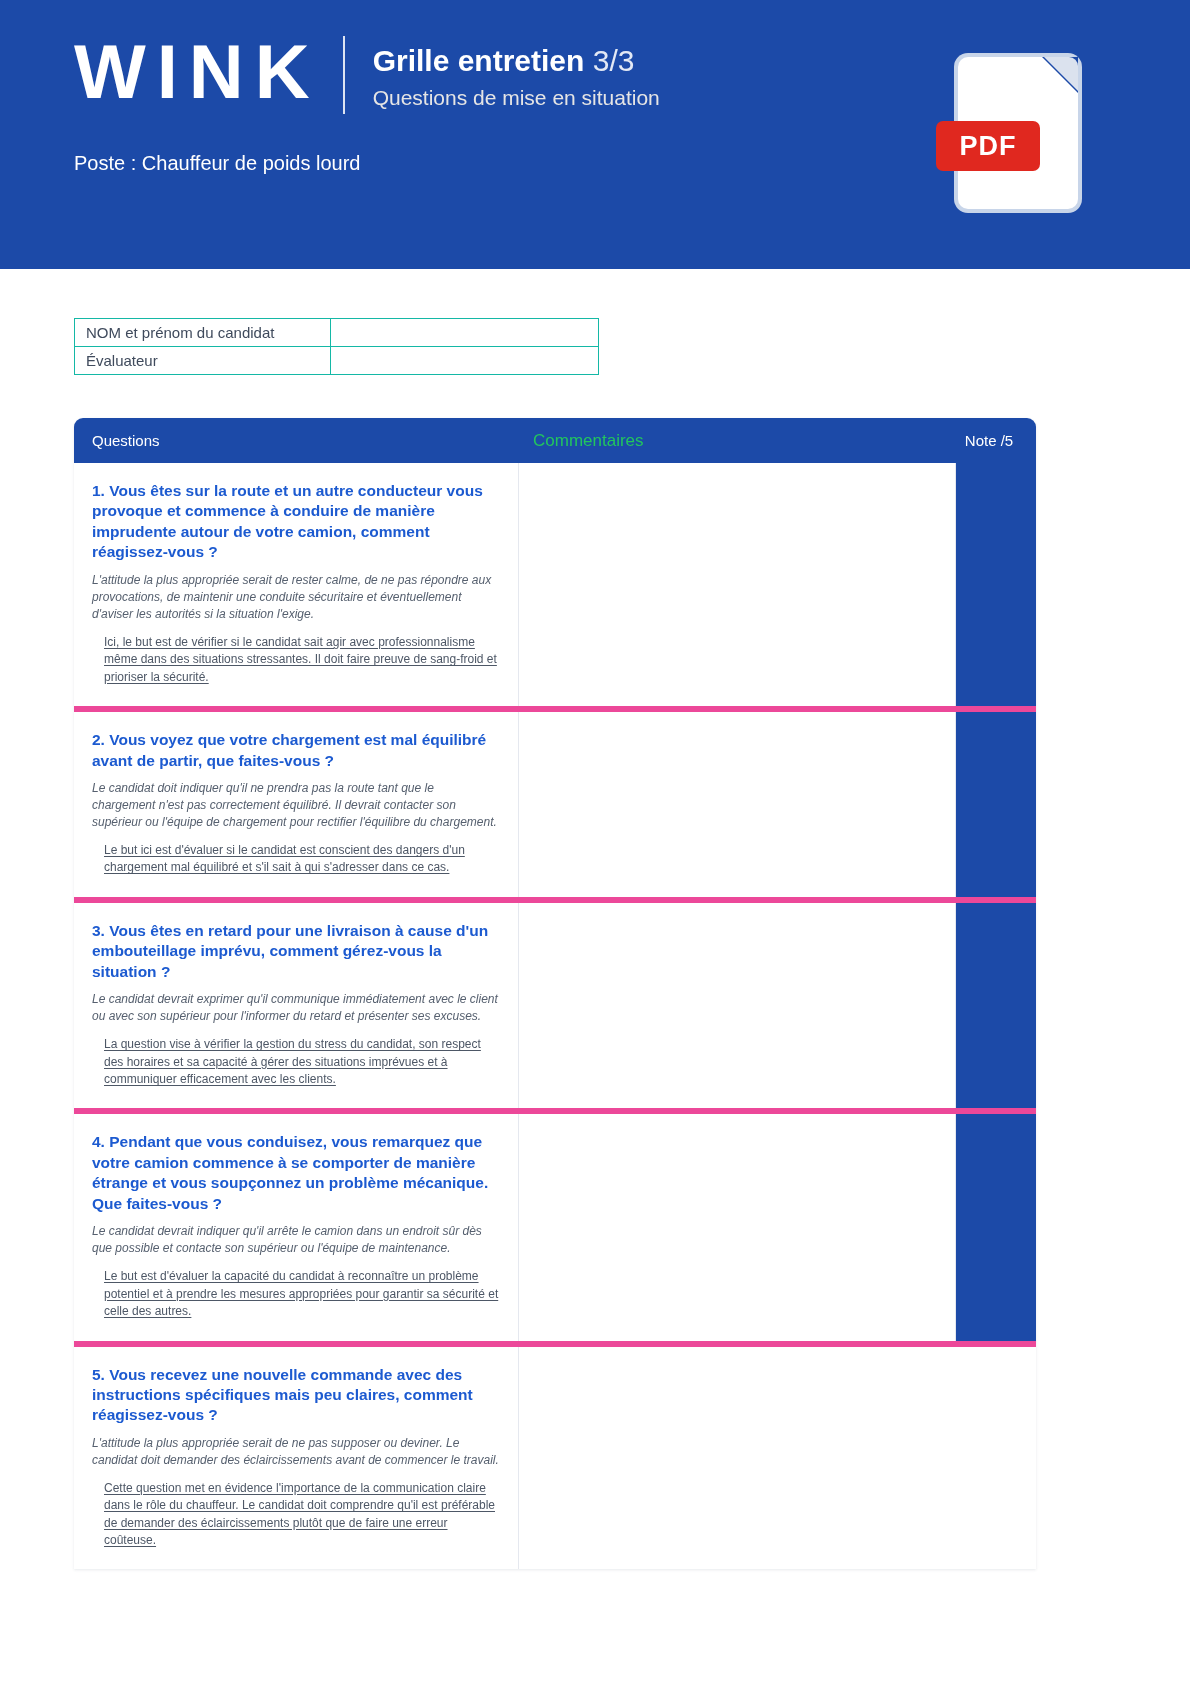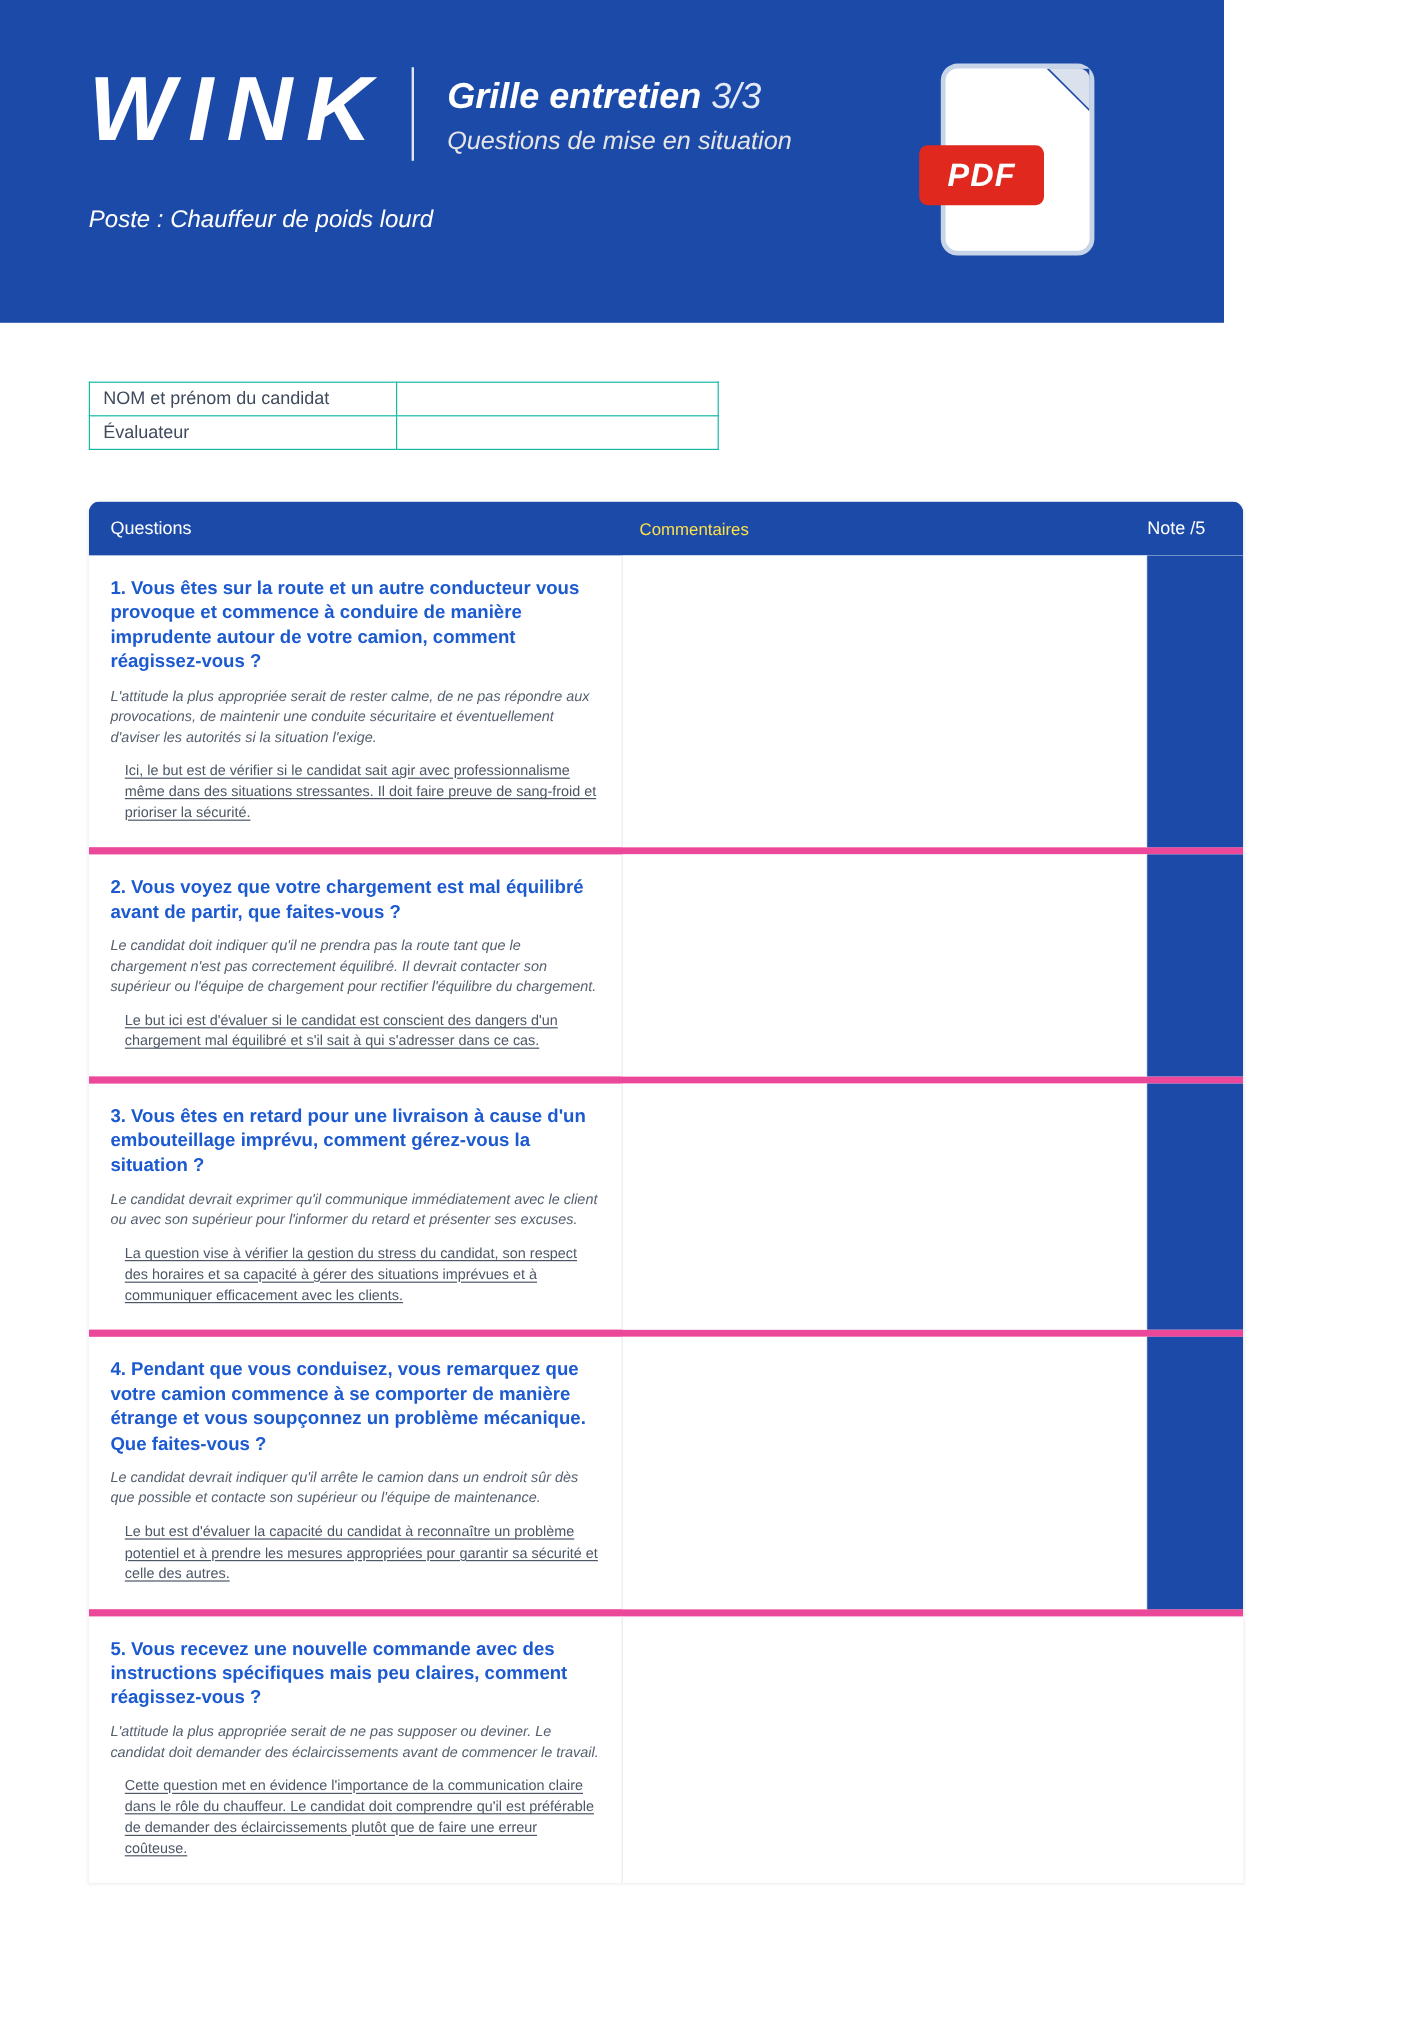--- a/index.html
+++ b/index.html
@@ -17,25 +17,24 @@
     position: relative;
     width: 1190px;
     height: 1684px;
     background: #ffffff;
     overflow: hidden;
   }
 
   
   .banner {
     position: relative;
-    width: 1020px;
+    width: 1190px;
     height: 269px;
     background: #1c4aa8;
-    padding: 52px 0 0 0;
-    font-style: italic;
+    padding: 32px 0 0 0;
   }
 
   .banner-top {
     display: flex;
     align-items: flex-start;
     padding-left: 74px;
   }
 
   .wordmark {
     color: #ffffff;
@@ -178,29 +177,29 @@
     align-items: center;
   }
   .grid-head .h-questions {
     width: 445px;
     color: #ffffff;
     font-size: 15px;
     padding-left: 18px;
   }
   .grid-head .h-comments {
     width: 437px;
-    color: #fde047;
-    font-size: 14px;
+    color: #22c55e;
+    font-size: 17px;
     padding-left: 14px;
   }
   .grid-head .h-note {
     width: 80px;
     color: #ffffff;
     font-size: 15px;
-    text-align: left;
+    text-align: center;
     padding-right: 14px;
   }
 
   .grid-body { background: #ffffff; }
 
   .q-row {
     display: flex;
     align-items: stretch;
     border-bottom: 6px solid #ec4899;
     min-height: 80px;

